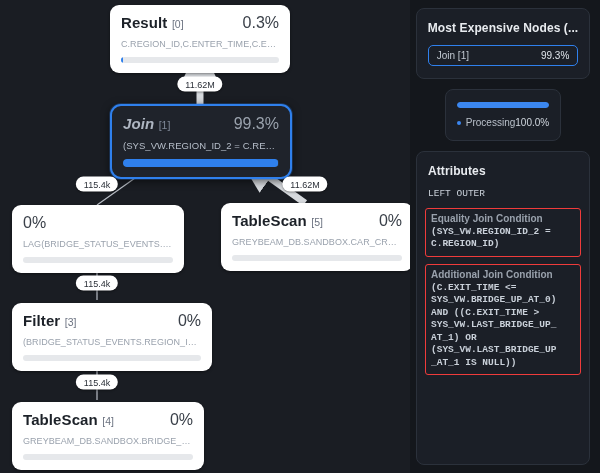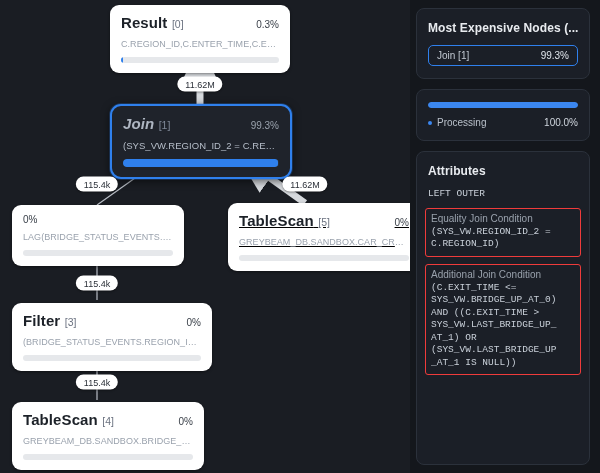--- a/index.html
+++ b/index.html
@@ -26,21 +26,21 @@
     border-radius: 9px;
     padding: 9px 11px 10px 11px;
     box-shadow: 0 1px 3px rgba(0,0,0,.45);
   }
   .node .row1 {
     display: flex; align-items: baseline; justify-content: space-between;
     margin-bottom: 7px;
   }
   .node .nname { font-size: 15px; font-weight: bold; color: #1c2128; letter-spacing: .1px; }
   .node .nid { font-size: 10.5px; font-weight: normal; color: #6b7280; }
-  .node .npct { font-size: 10px; color: #3a4049; }
+  .node .npct { font-size: 16px; color: #3a4049; }
   .node .ndesc {
     font-size: 9px; color: #9aa2ad; white-space: nowrap; overflow: hidden;
     text-overflow: ellipsis; margin-bottom: 8px; letter-spacing: .05px;
   }
   .bar { height: 6px; border-radius: 3px; background: #e6e8eb; overflow: hidden; }
   .bar > i { display: block; height: 100%; background: #2f80ed; border-radius: 3px; }
 
   
   .node.join {
     background: #1f232b;
@@ -64,21 +64,21 @@
     white-space: nowrap;
     box-shadow: 0 1px 2px rgba(0,0,0,.4);
     transform: translate(-50%, -50%);
   }
 
   
   #sidebar {
     width: 190px; height: 473px;
     background: #14171c;
     padding: 8px 10px 8px 6px;
-    display: flex; flex-direction: column; gap: 10px;
+    display: flex; flex-direction: column; gap: 10px; align-items: center;
   }
   .panel {
     background: #1b1f27;
     border: 1px solid #2b313b;
     border-radius: 8px;
     padding: 12px 11px;
   }
   .panel h3 {
     font-size: 12px; font-weight: bold; color: #e8ebef;
     margin-bottom: 10px; white-space: nowrap; overflow: hidden;
@@ -108,21 +108,21 @@
   .attr-value {
     font-family: "Liberation Mono", monospace;
     font-size: 9.5px; color: #c9d0d9; line-height: 1.32;
     word-break: break-word;
   }
   .attr-block { margin-bottom: 7px; }
   .attr-block.hl {
     border: 1.5px solid #ef3b3b;
     border-radius: 3px;
     padding: 4px 20px 5px 5px;
-    margin-left: -3px; margin-right: -3px;
+    margin-left: -3px; margin-right: -3px; font-weight: bold;
   }
 </style>
 </head>
 <body>
 
 <div id="app">
 
   <div id="canvas">
 
     <svg id="edges" viewBox="0 0 410 473">
@@ -177,21 +177,21 @@
     <div class="node" style="left:12px; top:205px; width:172px;">
       <div class="row1">
         <span class="npct">0%</span>
       </div>
       <div class="ndesc">LAG(BRIDGE_STATUS_EVENTS.TIMEST...</div>
       <div class="bar">
           <i style="width: 0%;"></i>
         </div>
     </div>
 
-    <div class="node" style="left:228px; top:203px; width:192px;text-decoration:underline;">
+    <div class="node" style="left:221px; top:203px; width:192px;">
       <div class="row1">
         <div>
           <span class="nname">TableScan</span>
           <span class="nid">[5]</span>
         </div>
         <span class="npct">0%</span>
       </div>
       <div class="ndesc">GREYBEAM_DB.SANDBOX.CAR_CROSSI...</div>
       <div class="bar">
           <i style="width: 0%;"></i>

